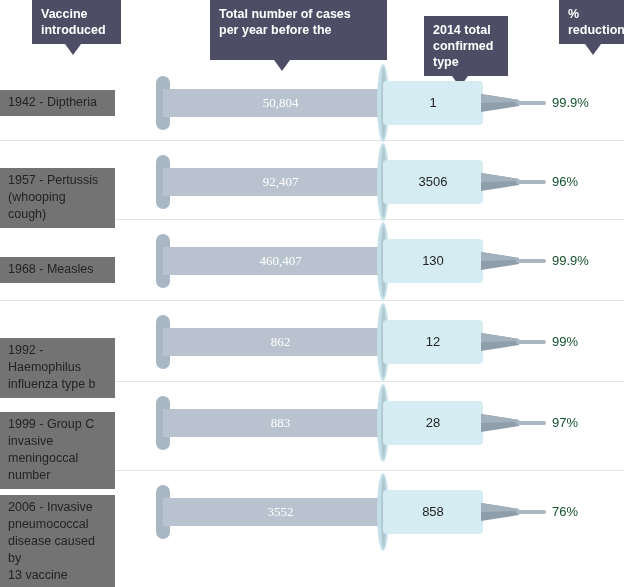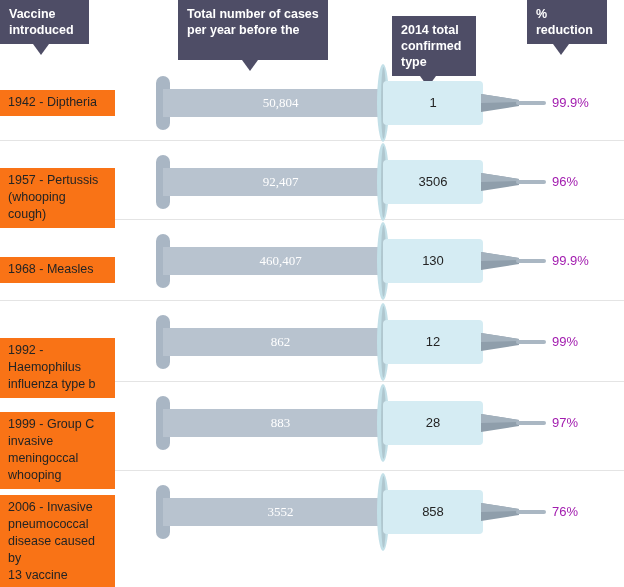--- a/index.html
+++ b/index.html
@@ -24,35 +24,36 @@
   
   .hdr {
     position: absolute;
     background: #4e4d66;
     color: #ffffff;
     font-weight: bold;
     font-size: 12.5px;
     line-height: 16px;
     padding: 6px 9px 7px 9px;
     box-sizing: border-box;
+    margin-left: 32px;
   }
   .hdr .ptr {
     position: absolute;
     bottom: -11px;
     width: 0;
     height: 0;
     border-left: 8px solid transparent;
     border-right: 8px solid transparent;
     border-top: 11px solid #4e4d66;
   }
 
   #hdr-vaccine      { left: 0px;   top: 0px; width: 89px;  height: 44px; }
   #hdr-vaccine .ptr { left: 33px; }
 
-  #hdr-total        { left: 178px; top: 0px; width: 150px; height: 60px; }
+  #hdr-total        { left: 178px; top: 0px; width: 177px; height: 60px; }
   #hdr-total .ptr   { left: 64px; }
 
   #hdr-2014         { left: 392px; top: 16px; width: 84px;  height: 60px; }
   #hdr-2014 .ptr    { left: 28px; }
 
   #hdr-pct          { left: 527px; top: 0px; width: 80px;  height: 44px; }
   #hdr-pct .ptr     { left: 26px; }
 
   
   .row {
@@ -67,21 +68,21 @@
     width: 624px;
     height: 1px;
     background: #e4e4e4;
   }
 
   
   .vaccine-label {
     position: absolute;
     left: 0;
     width: 115px;
-    background: #f97316;
+    background: #737373;
     color: #242424;
     font-size: 12.5px;
     line-height: 17px;
     padding: 4px 8px 5px 8px;
     box-sizing: border-box;
   }
 
   
   .syringe {
     position: absolute;
@@ -181,21 +182,21 @@
     color: #242424;
     font-size: 13px;
     line-height: 20px;
   }
   .pct-value {
     position: absolute;
     left: 552px;
     top: 21px;
     width: 72px;
     text-align: left;
-    color: #a21caf;
+    color: #14532d;
     font-size: 13px;
     line-height: 20px;
   }
 </style>
 </head>
 <body>
 
 <div id="infographic">
 
   <div class="hdr" id="hdr-vaccine">
@@ -309,21 +310,21 @@
           <div class="before-value">862</div>
           <div class="after-value">12</div>
           <div class="pct-value">99%</div>
         </div>
       </div>
       <div class="row" style="top: 381px; height: 89px;">
         <div class="vaccine-label" style="top: 31px;">
           <div>1999 - Group C</div>
           <div>invasive</div>
           <div>meningoccal</div>
-          <div>whooping</div>
+          <div>number</div>
         </div>
         <div class="syringe" style="top: 11px;">
           <div class="thumb-rest"></div>
           <div class="plunger-rod"></div>
           <div class="flange"></div>
           <div class="flange-inner"></div>
           <div class="barrel"></div>
           <svg class="hub" viewBox="0 0 38 18">
             <polygon points="0,0 0,18 38,12 38,6" fill="#8f9eab"></polygon>
             <polygon points="0,0 0,9 38,8 38,6" fill="#a3b1bd"></polygon>

